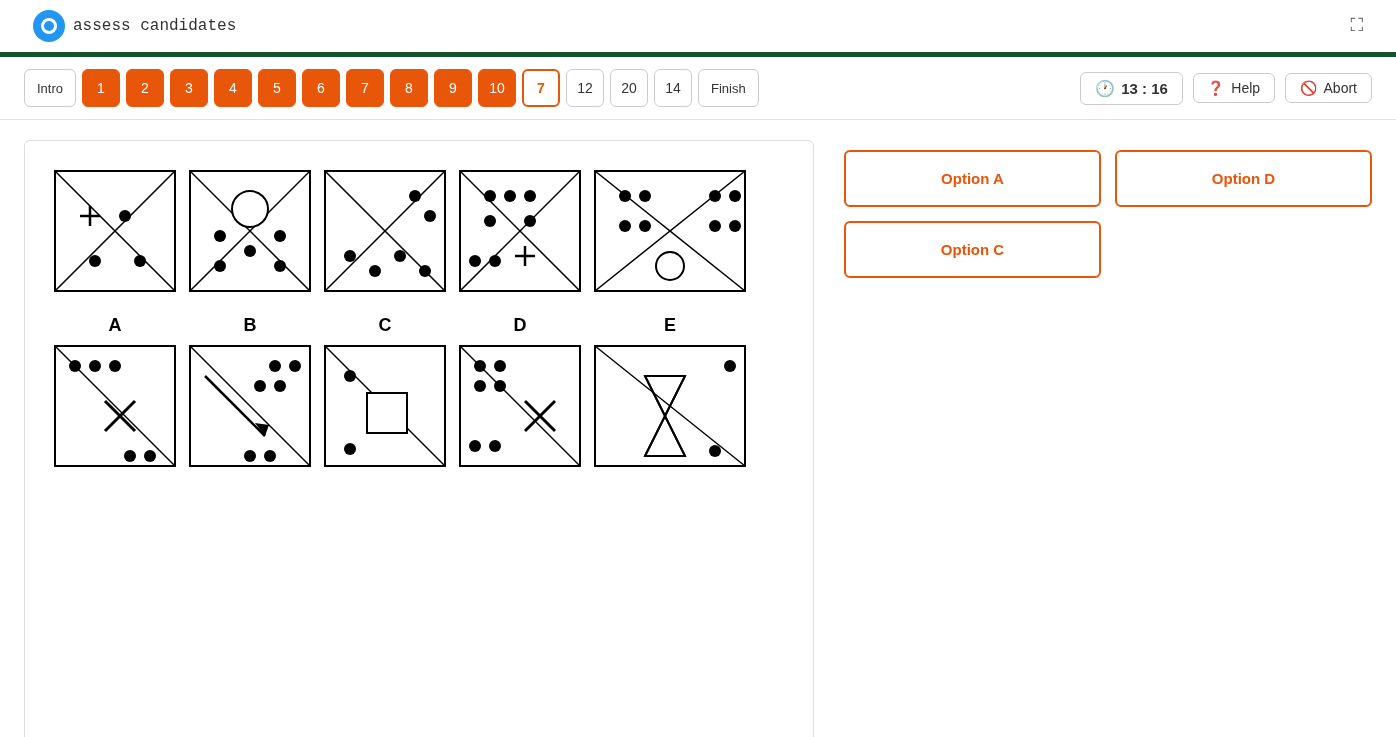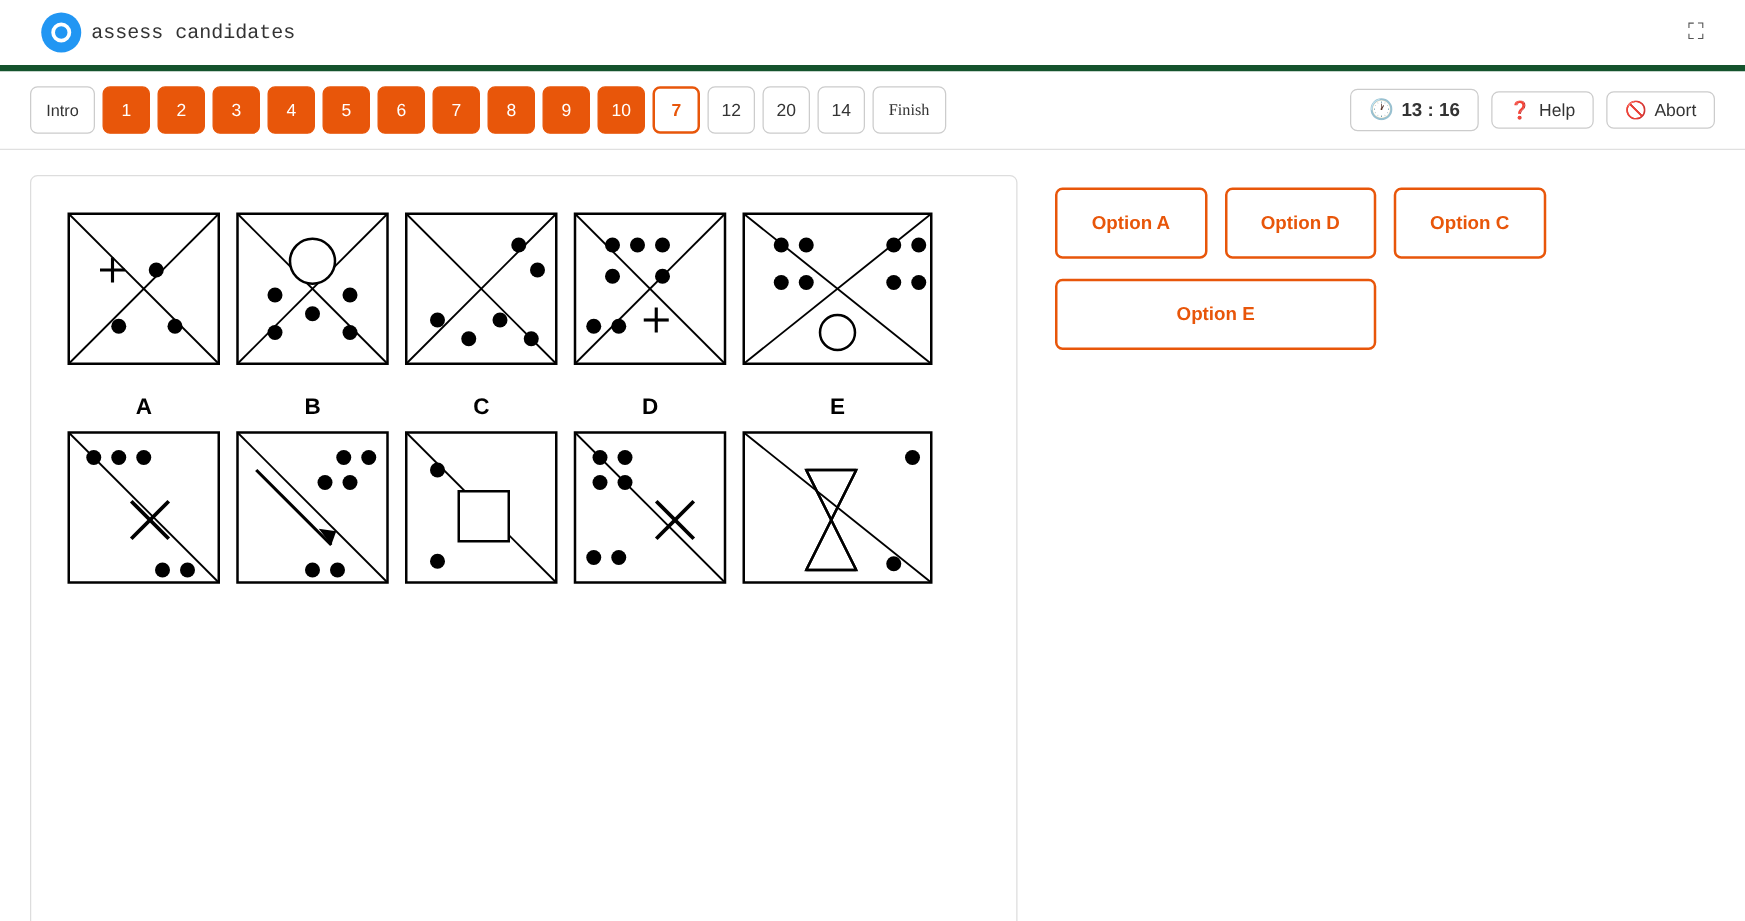--- a/index.html
+++ b/index.html
@@ -66,21 +66,20 @@
     }
     .nav-btn.intro-btn {
       width: auto;
       padding: 0 12px;
       font-size: 13px;
     }
     .nav-btn.finish-btn {
       width: auto;
       padding: 4px 12px;
       font-size: 13px;
-      font-family: Liberation Serif, serif;
     }
 
     .nav-right {
       margin-left: auto;
       display: flex;
       align-items: center;
       gap: 10px;
     }
     .timer-box {
       display: flex;
@@ -136,21 +135,21 @@
       padding-top: 10px;
     }
     .question-text {
       font-size: 20px;
       font-weight: bold;
       color: #222;
       margin-bottom: 8px;
     }
     .options-grid {
       display: grid;
-      grid-template-columns: 1fr 1fr 1fr 1fr;
+      grid-template-columns: 1fr 1fr;
       gap: 14px;
     }
     .option-btn {
       padding: 18px 10px;
       border: 2px solid #e8560a;
       border-radius: 6px;
       background: #fff;
       color: #e8560a;
       font-size: 15px;
       font-weight: bold;
@@ -387,16 +386,15 @@
     </div>
   </div>
 
   <div class="answer-area">
 
     <div class="options-grid">
       <button class="option-btn">Option A</button>
       <button class="option-btn">Option D</button>
       <button class="option-btn">Option C</button>
     </div>
-    <button class="option-btn option-e" style="width: calc(50% - 7px);">Option E</button>
   </div>
 
 </div>
 
 </body></html>

